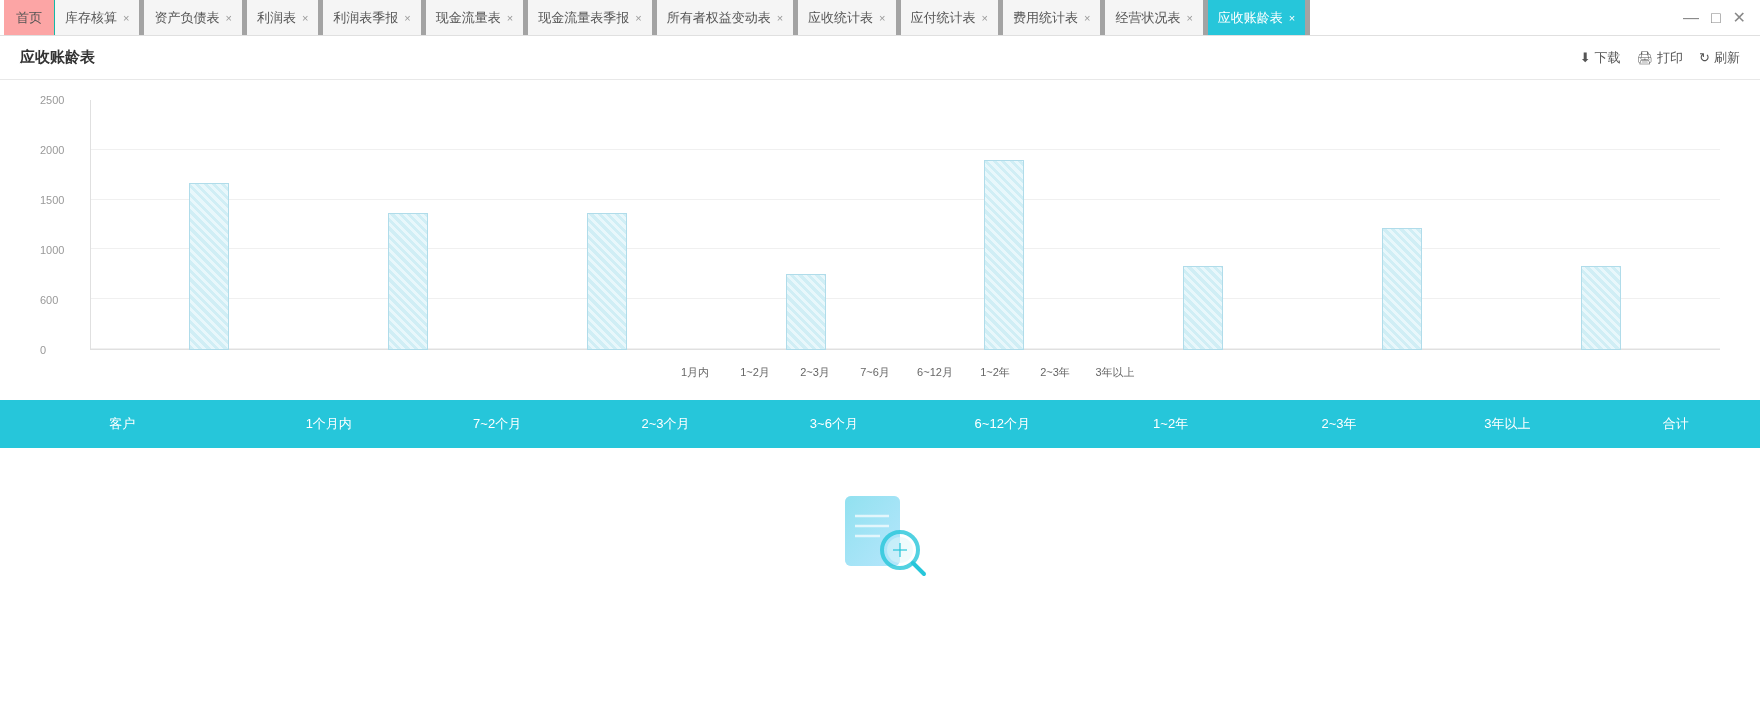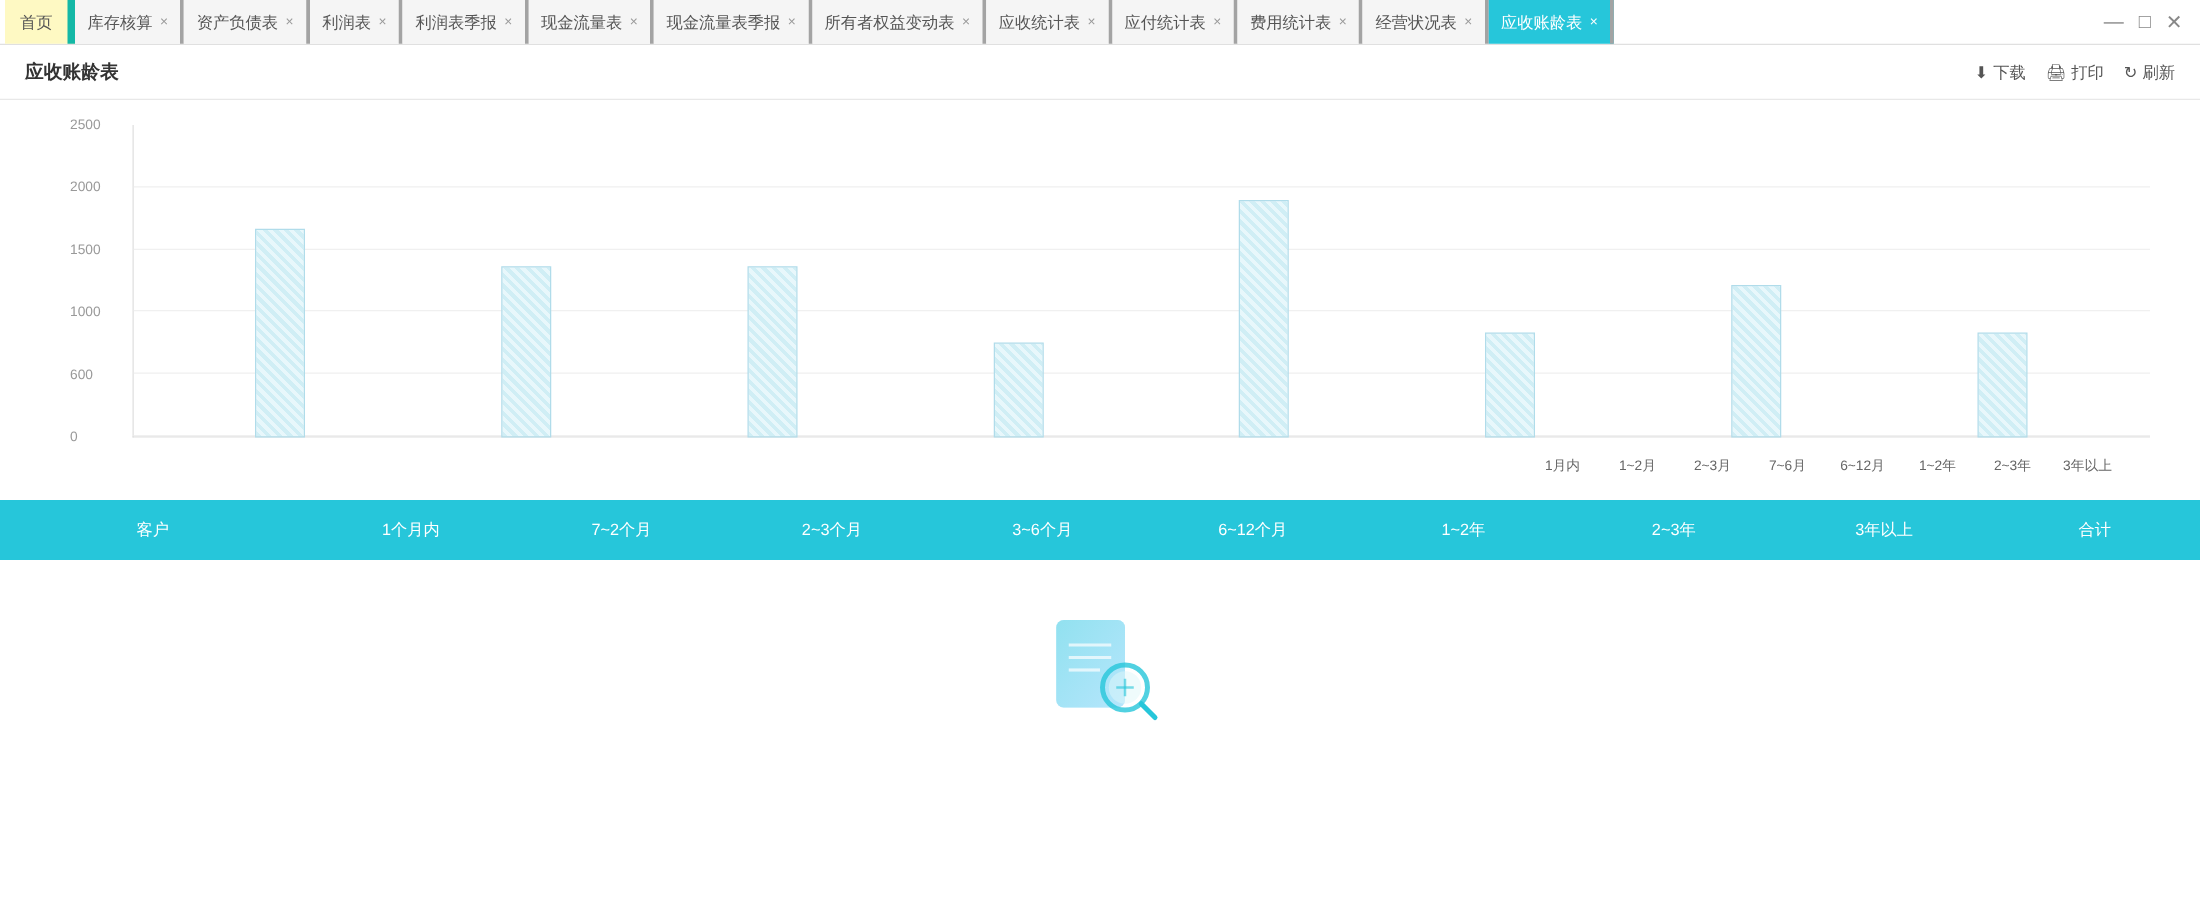--- a/index.html
+++ b/index.html
@@ -18,27 +18,27 @@
     }
     .tab-item {
       display: flex;
       align-items: center;
       padding: 0 10px;
       height: 36px;
       font-size: 13px;
       color: #555;
       cursor: pointer;
       white-space: nowrap;
-      border-right: 3px solid #a3a3a3;
+      border-right: 5px solid #a3a3a3;
       background: #f5f5f5;
       flex-shrink: 0;
     }
     .tab-item:first-child {
-      background: #fef9c3;
-      border-right: 6px solid #14b8a6;
+      background: #fca5a5;
+      border-right: 1px solid #14b8a6;
       padding: 0 12px;
       text-align: right;
     }
     .tab-item.active {
       background: #26c6da;
       color: #fff;
     }
     .tab-item .close-btn {
       margin-left: 6px;
       font-size: 11px;
@@ -93,21 +93,21 @@
     
     .main-content {
       background: #fff;
       margin: 0;
       height: calc(720px - 36px - 44px);
       overflow-y: auto;
     }
 
     
     .chart-area {
-      padding: 20px 40px 10px 56px;
+      padding: 20px 40px 10px 40px;
       background: #fff;
     }
 
     
     .bar-chart {
       position: relative;
       width: 100%;
       height: 280px;
       padding-left: 50px;
       padding-bottom: 30px;
@@ -162,21 +162,21 @@
       );
       border: 1px solid #b0dcea;
       position: relative;
     }
     .x-labels {
       position: absolute;
       left: 50px;
       bottom: 0;
       right: 0;
       display: flex;
-      justify-content: flex-end;
+      justify-content: center;
       padding: 0 20px;
     }
     .x-label {
       font-size: 11px;
       color: #666;
       text-align: center;
       width: 60px;
     }
     .y-axis-labels {
       position: absolute;

